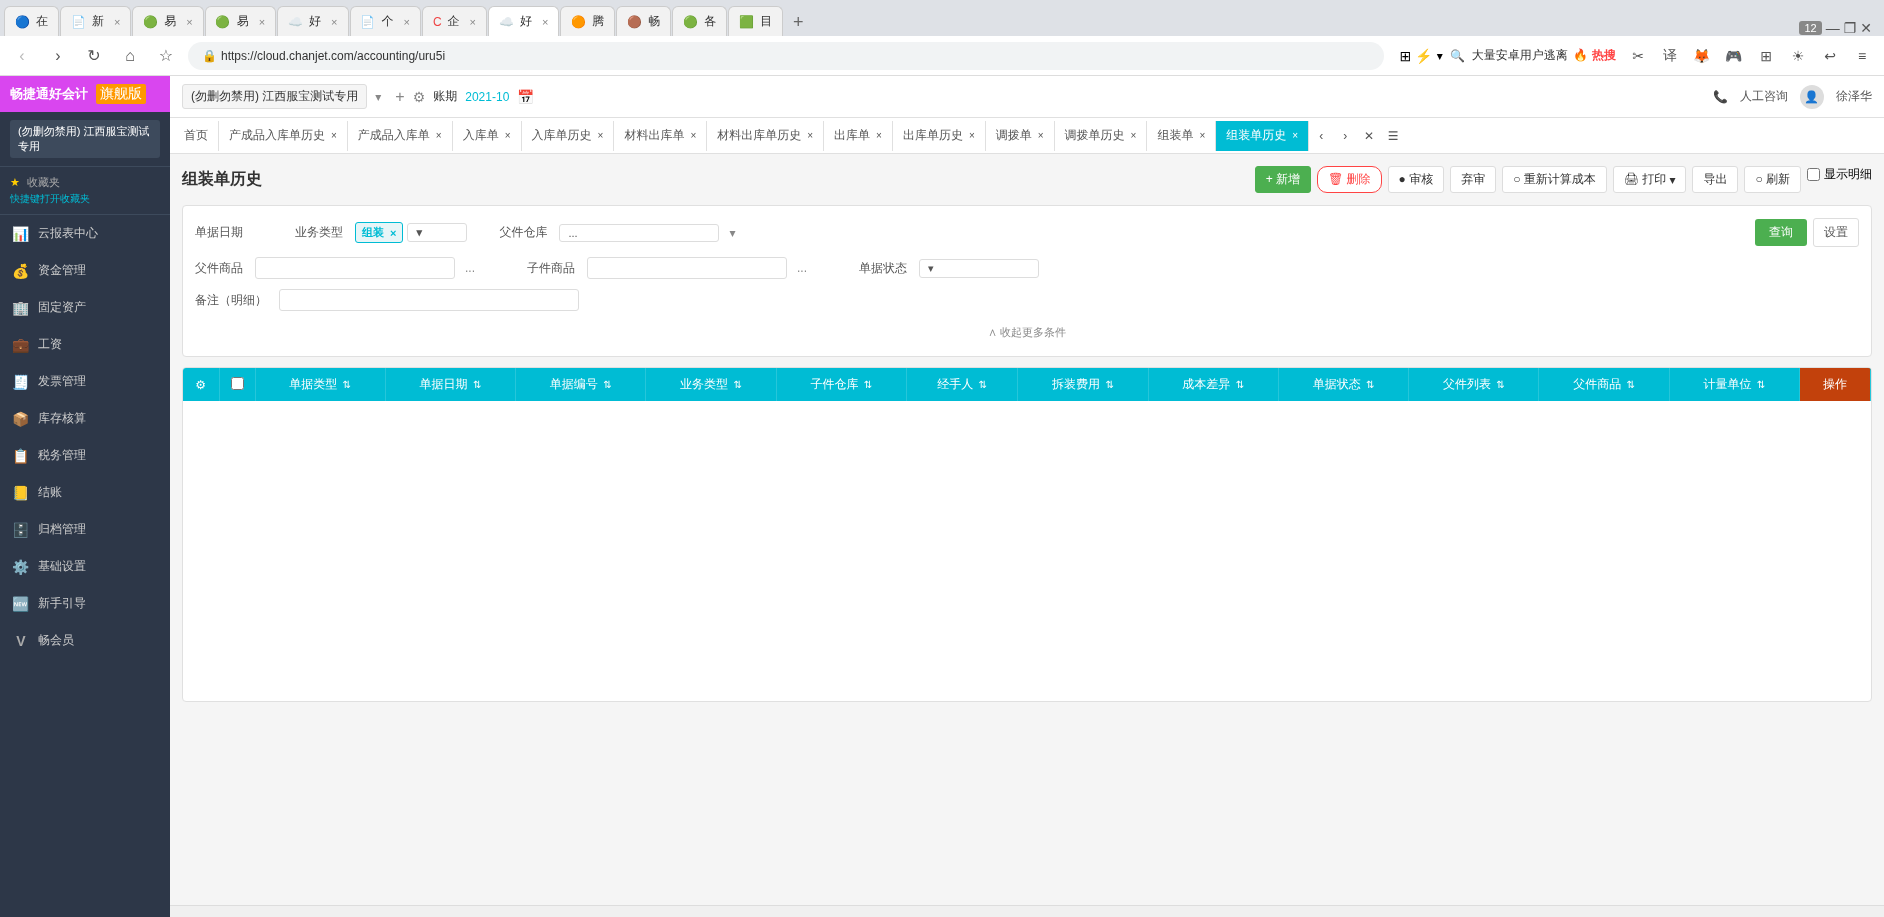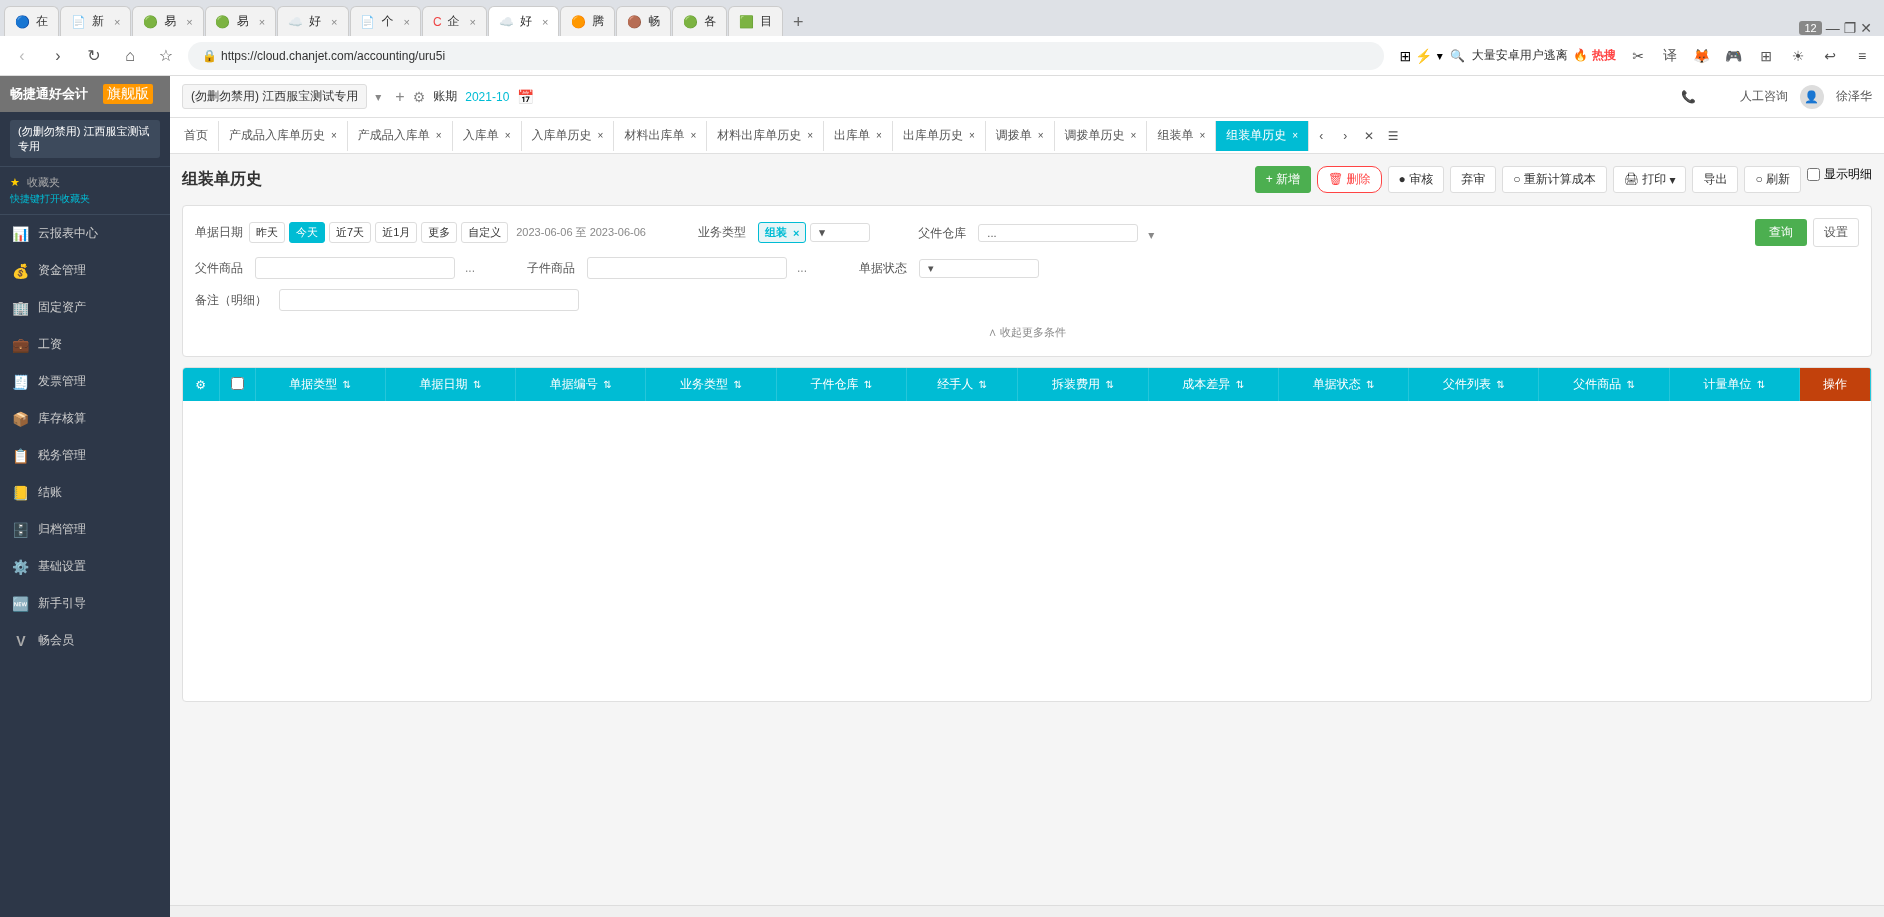--- a/index.html
+++ b/index.html
@@ -20,21 +20,21 @@
     .search-area { display: flex; align-items: center; gap: 6px; color: #333; font-size: 12px; }
     .hot-tag { color: #f44; font-weight: bold; font-size: 12px; }
     .toolbar-icons { display: flex; align-items: center; gap: 4px; }
     .toolbar-icon { width: 28px; height: 28px; display: flex; align-items: center; justify-content: center; border-radius: 4px; cursor: pointer; color: #555; font-size: 14px; }
 
     
     .app-container { display: flex; width: 100%; height: calc(917px - 76px); }
 
     
     .sidebar { width: 170px; background: #2d3748; display: flex; flex-direction: column; height: 100%; flex-shrink: 0; }
-    .sidebar-header { background: #737373; padding: 8px 10px; display: flex; align-items: center; gap: 15px; }
+    .sidebar-header { background: #d946ef; padding: 8px 10px; display: flex; align-items: center; gap: 8px; }
     .sidebar-logo { color: #fff; font-size: 13px; font-weight: bold; }
     .sidebar-logo-sub { color: #fff; font-size: 14px; background: #ff9800; padding: 1px 4px; border-radius: 2px; }
     .sidebar-company { padding: 8px 10px; border-bottom: 1px solid #3d4a5c; }
     .sidebar-company-btn { background: #3d4a5c; color: #fff; border: none; border-radius: 3px; padding: 4px 8px; font-size: 11px; cursor: pointer; width: 100%; text-align: left; }
     .sidebar-favorites { padding: 8px 10px; color: #aaa; font-size: 11px; border-bottom: 1px solid #3d4a5c; }
     .sidebar-fav-icon { color: #ffcc00; margin-right: 4px; }
     .sidebar-fav-link { color: #00bcd4; font-size: 10px; margin-top: 2px; cursor: pointer; }
     .sidebar-nav { flex: 1; overflow-y: auto; }
     .sidebar-item { display: flex; align-items: center; padding: 10px 12px; color: #ccc; cursor: pointer; gap: 8px; font-size: 12px; }
     .sidebar-item-icon { font-size: 14px; width: 18px; text-align: center; }
@@ -279,21 +279,21 @@
         <span class="company-name">(勿删勿禁用) 江西服宝测试专用</span>
         <span style="cursor:pointer; color:#888;">▾</span>
         <span style="cursor:pointer; color:#888; font-size:16px; margin-left:6px;">+</span>
         <span style="cursor:pointer; color:#888; font-size:14px;">⚙</span>
         <span class="period">账期</span>
         <span class="period" style="color:#00bcd4;">2021-10</span>
         <span style="cursor:pointer; color:#00bcd4; font-size:14px;">📅</span>
       </div>
       <div class="top-bar-right">
         <span>📞</span>
-        <span style="cursor:pointer; color:#555;margin-left:32px;">人工咨询</span>
+        <span style="cursor:pointer; color:#555;">人工咨询</span>
         <span style="width:24px; height:24px; border-radius:50%; background:#ddd; display:inline-flex; align-items:center; justify-content:center;">👤</span>
         <span style="cursor:pointer;">徐泽华</span>
       </div>
     </div>
 
     <div class="nav-tabs-bar">
       <div class="nav-tab">
         <span>首页</span>
       </div>
       <div class="nav-tab">
@@ -371,45 +371,36 @@
             <span>显示明细</span>
           </label>
         </div>
       </div>
 
       <div class="search-panel">
         <div class="search-row">
 
           <div class="search-field">
             <span class="search-label">单据日期</span>
-            <div class="date-filter">
-              <button class="date-btn">昨天</button>
-              <button class="date-btn active">今天</button>
-              <button class="date-btn">近7天</button>
-              <button class="date-btn">近1月</button>
-              <button class="date-btn">更多</button>
-              <button class="date-btn">自定义</button>
-              <span class="date-range">2023-06-06 至 2023-06-06</span>
-            </div>
           </div>
 
           <div class="search-field" style="margin-left:40px;">
             <span class="search-label">业务类型</span>
             <div style="display:flex; align-items:center; gap:4px; margin-left:6px;font-weight:bold;">
               <div class="tag-filter">
                 <span>组装</span>
                 <span class="tag-close">×</span>
               </div>
               <div class="filter-dropdown">
                 <span>▾</span>
               </div>
             </div>
           </div>
 
-          <div class="search-field" style="margin-left:36px;align-items:flex-end;">
+          <div class="search-field" style="margin-left:20px;">
             <span class="search-label">父件仓库</span>
             <div class="filter-dropdown" style="margin-left:6px; min-width:160px;">
               <span>...</span>
             </div>
             <span style="cursor:pointer; color:#888; margin-left:4px;">▾</span>
           </div>
 
           <div class="search-right-btns">
             <button class="query-btn">查询</button>
             <button class="settings-btn">设置</button>

